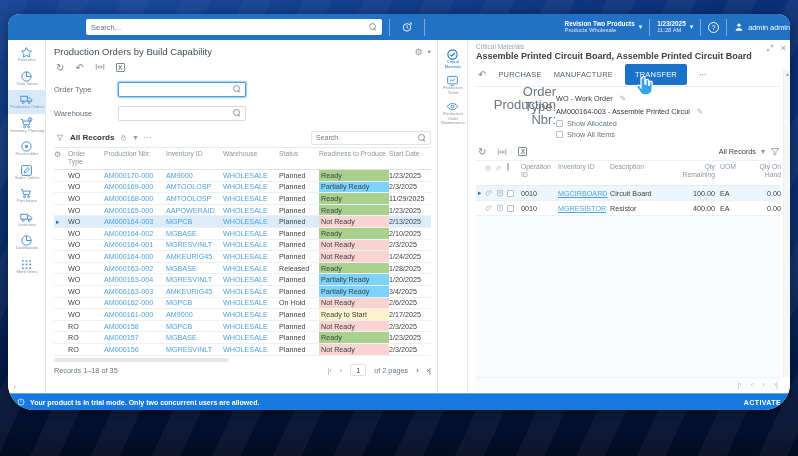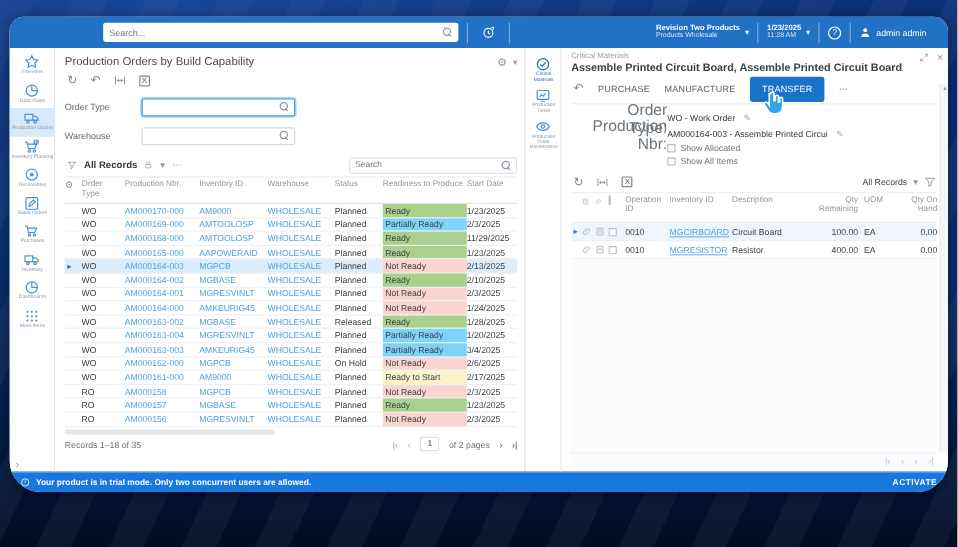--- a/index.html
+++ b/index.html
@@ -7,21 +7,21 @@
   .stage{ width:798px; height:456px; position:relative; overflow:hidden;
     background:
       radial-gradient(120% 90% at 18% 0%, rgba(40,95,190,.5), transparent 60%),
       repeating-linear-gradient(115deg, rgba(255,255,255,.045) 0 26px, rgba(255,255,255,0) 26px 55px),
       linear-gradient(180deg,#0b3179 0%,#0a2f6f 52%,#041d4b 80%,#020b22 100%);
   }
   .window{ position:absolute; left:8px; top:14px; right:8px; bottom:46px; background:#fff;
     border-radius:12px 12px 26px 26px; overflow:hidden; display:flex; flex-direction:column;
     box-shadow:0 2px 14px rgba(0,0,0,.45); }
   
-  .topbar{ height:26px; background:#2171c4; display:flex; align-items:center; padding:0 18px 0 78px; flex:none; color:#fff; }
+  .topbar{ height:26px; background:#2171c4; display:flex; align-items:center; padding:0 0 0 78px; flex:none; color:#fff; }
   .search-wrap{ width:296px; height:16px; background:#fff; border-radius:2px; display:flex; align-items:center; padding:0 5px; }
   .search-wrap input{ flex:1; border:none; outline:none; font-size:7.5px; color:#555; font-family:inherit; background:transparent; }
   .mag{ position:relative; width:8px; height:8px; flex:none; }
   .mag::before{ content:""; position:absolute; left:0; top:0; width:5px; height:5px; border:1.1px solid #8a97a3; border-radius:50%; }
   .mag::after{ content:""; position:absolute; left:5.2px; top:5.2px; width:3px; height:1.1px; background:#8a97a3; transform:rotate(45deg); transform-origin:0 0; }
   .tb-divider{ width:1px; height:17px; background:rgba(255,255,255,.4); margin:0 7px; flex:none; }
   .tb-iconbtn{ width:20px; height:17px; display:flex; align-items:center; justify-content:center; color:#fff; }
   .tb-iconbtn svg{ width:12px; height:12px; }
   .tb-right{ margin-left:auto; display:flex; align-items:center; }
   .two-line{ text-align:left; line-height:1.15; }
@@ -50,21 +50,21 @@
   .excel-box{ width:9px; height:9px; border:1px solid #7d8892; border-radius:1px; font-size:6.5px; display:flex; align-items:center; justify-content:center; color:#7d8892; font-weight:bold; }
   .form-row{ display:flex; align-items:center; height:20px; margin-top:4px; flex:none; }
   .form-label{ width:64px; font-size:7.5px; color:#5f6b76; }
   .lookup{ width:128px; height:15px; border:1px solid #d4dae0; border-radius:2px; display:flex; align-items:center; padding:0 4px; background:#fff; }
   .lookup input{ flex:1; border:none; outline:none; font-size:7px; font-family:inherit; }
   .lookup.focused{ border-color:#45a0e6; box-shadow:0 0 0 1.2px rgba(69,160,230,.45); }
   .filter-row{ display:flex; align-items:center; height:20px; margin-top:5px; border-bottom:1px solid #e8ebee; flex:none; gap:6px; padding-left:2px; }
   .filter-name{ font-size:8px; font-weight:bold; color:#33383d; }
   .gray-glyph{ color:#8d979f; font-size:8px; }
   .funnel-ic{ width:8px; height:8px; color:#8d979f; }
-  .mini-search{ margin-left:auto; width:140px; height:14px; border:1px solid #e0e4e8; border-radius:2px; display:flex; align-items:center; padding:0 4px; }
+  .mini-search{ margin-left:auto; width:120px; height:14px; border:1px solid #e0e4e8; border-radius:2px; display:flex; align-items:center; padding:0 4px; }
   .mini-search input{ flex:1; border:none; outline:none; font-size:7px; color:#666; font-family:inherit; }
   .grid{ flex:1; display:flex; flex-direction:column; min-height:0; }
   .ghead,.trow{ display:grid; grid-template-columns:14px 36px 62px 57px 56px 40px 70px 41px; }
   .ghead{ min-height:22px; border-bottom:1px solid #dfe3e7; color:#8d979f; font-size:6.8px; line-height:1.2; padding-top:2px; flex:none; }
   .gh{ padding-right:3px; overflow:hidden; }
   .trow{ height:11.6px; border-bottom:1px solid #eef1f4; font-size:7.2px; color:#3c4246; align-items:stretch; cursor:pointer; }
   .trow.sel{ background:#dbedfb; }
   .c{ display:flex; align-items:center; overflow:hidden; white-space:nowrap; padding-right:3px; }
   .caret{ color:#2f6fb2; font-size:7px; padding-left:2px; }
   .link{ color:#4fa3e3; }

